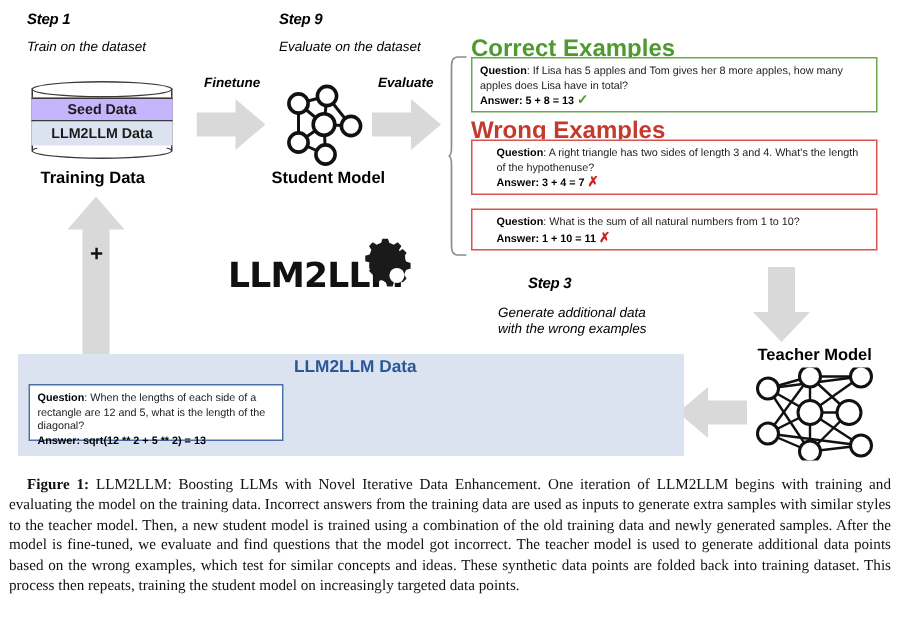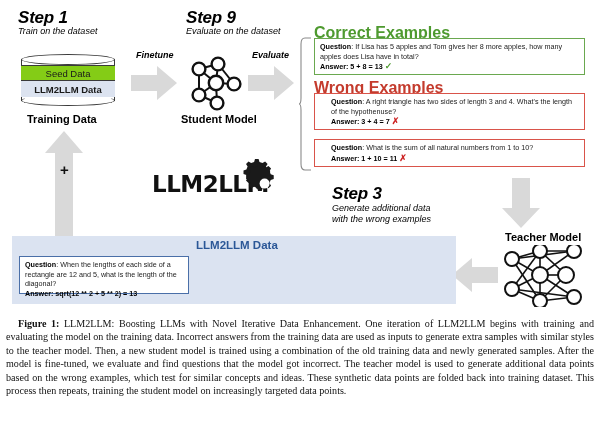--- a/index.html
+++ b/index.html
@@ -19,21 +19,21 @@
     left: 0; top: 0;
     width: 600px; height: 313px;
   }
   .abs { position: absolute; }
 
   
   .step-title {
     font-family: "Liberation Sans", sans-serif;
     font-weight: bold;
     font-style: italic;
-    font-size: 17px;
+    font-size: 10px;
     letter-spacing: -0.2px;
     white-space: nowrap;
   }
   .step-sub {
     font-family: "Liberation Sans", sans-serif;
     font-style: italic;
     font-size: 9px;
     white-space: nowrap;
   }
 
@@ -60,22 +60,22 @@
     border-radius: 50% / 50%;
     border-top-color: transparent;
     background: transparent;
   }
   .cyl-seed {
     position: absolute; left: 0; top: 11px;
     width: 94px; height: 16px;
     border-top: 1.1px solid #3a3a3a;
     border-bottom: 1.1px solid #3a3a3a;
     display: flex; align-items: center; justify-content: center;
-    font-size: 9.5px; font-weight: normal; color: #1a1a1a;
-    background: #84cc16;
+    font-size: 9.5px; font-weight: bold; color: #1a1a1a;
+    background: #c4b5fd;
   }
   .cyl-llm {
     position: absolute; left: 0; top: 27px;
     width: 94px; height: 16px;
     background: #dce3f0;
     display: flex; align-items: center; justify-content: center;
     font-size: 9.5px; font-weight: bold; color: #1a1a1a;
   }
   .cap-label {
     position: absolute;
@@ -240,21 +240,21 @@
   <div class="ex-box wrong" style="left:314px; top:139px; width:271px; height:28px;">
     <div>
       <b>Question</b><span>: What is the sum of all natural numbers from 1 to 10?</span>
     </div>
     <div>
       <b>Answer</b><b>: 1 + 10 = 11</b>
       <span class="mark-no">✗</span>
     </div>
   </div>
 
-  <div class="step-title abs" style="left:332px; top:184px;text-align:center;">Step 3</div>
+  <div class="step-title abs" style="left:352px; top:184px;text-align:center;">Step 3</div>
   <div class="step-sub abs" style="left:332px; top:203px;">Generate additional data</div>
   <div class="step-sub abs" style="left:332px; top:214px;">with the wrong examples</div>
 
   <svg class="arrow-svg" style="left:502px; top:178px;" width="38" height="50" viewBox="0 0 38 50">
     <polygon points="10,0 28,0 28,30 38,30 19,50 0,30 10,30" fill="#d9d9d9"></polygon>
   </svg>
 
   <div class="cap-label" style="left:505px; top:231px;">Teacher Model</div>
   <svg class="arrow-svg" style="left:500px; top:245px;" width="86" height="62" viewBox="0 0 86 62">
     <g stroke="#111" stroke-width="1.6" fill="none">

